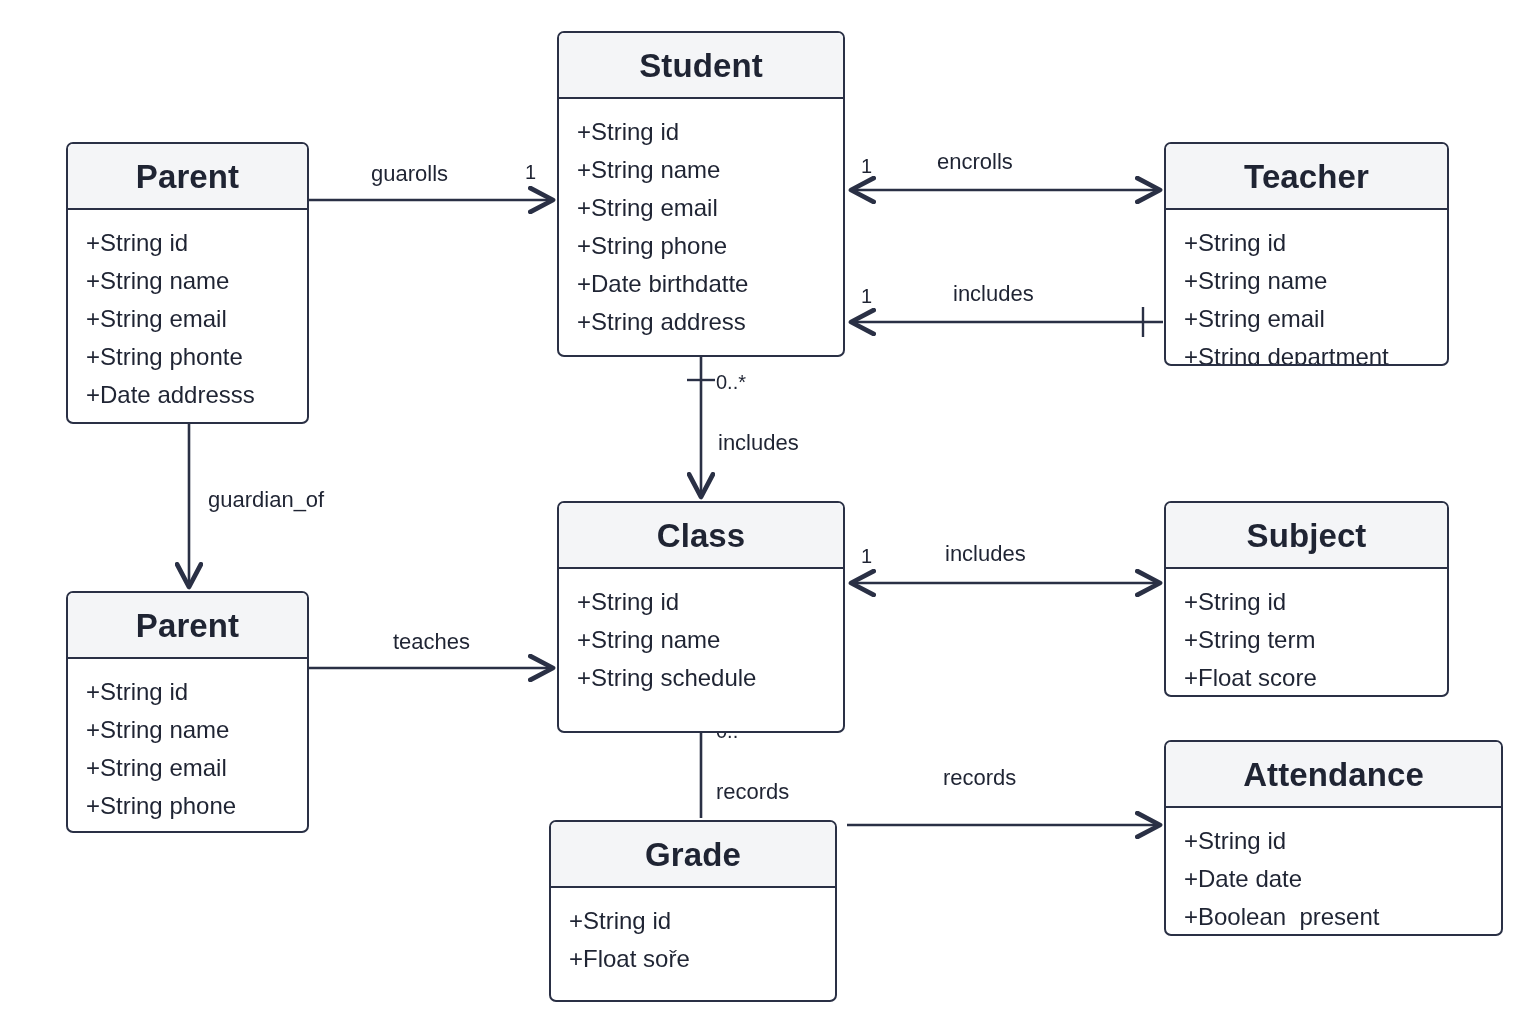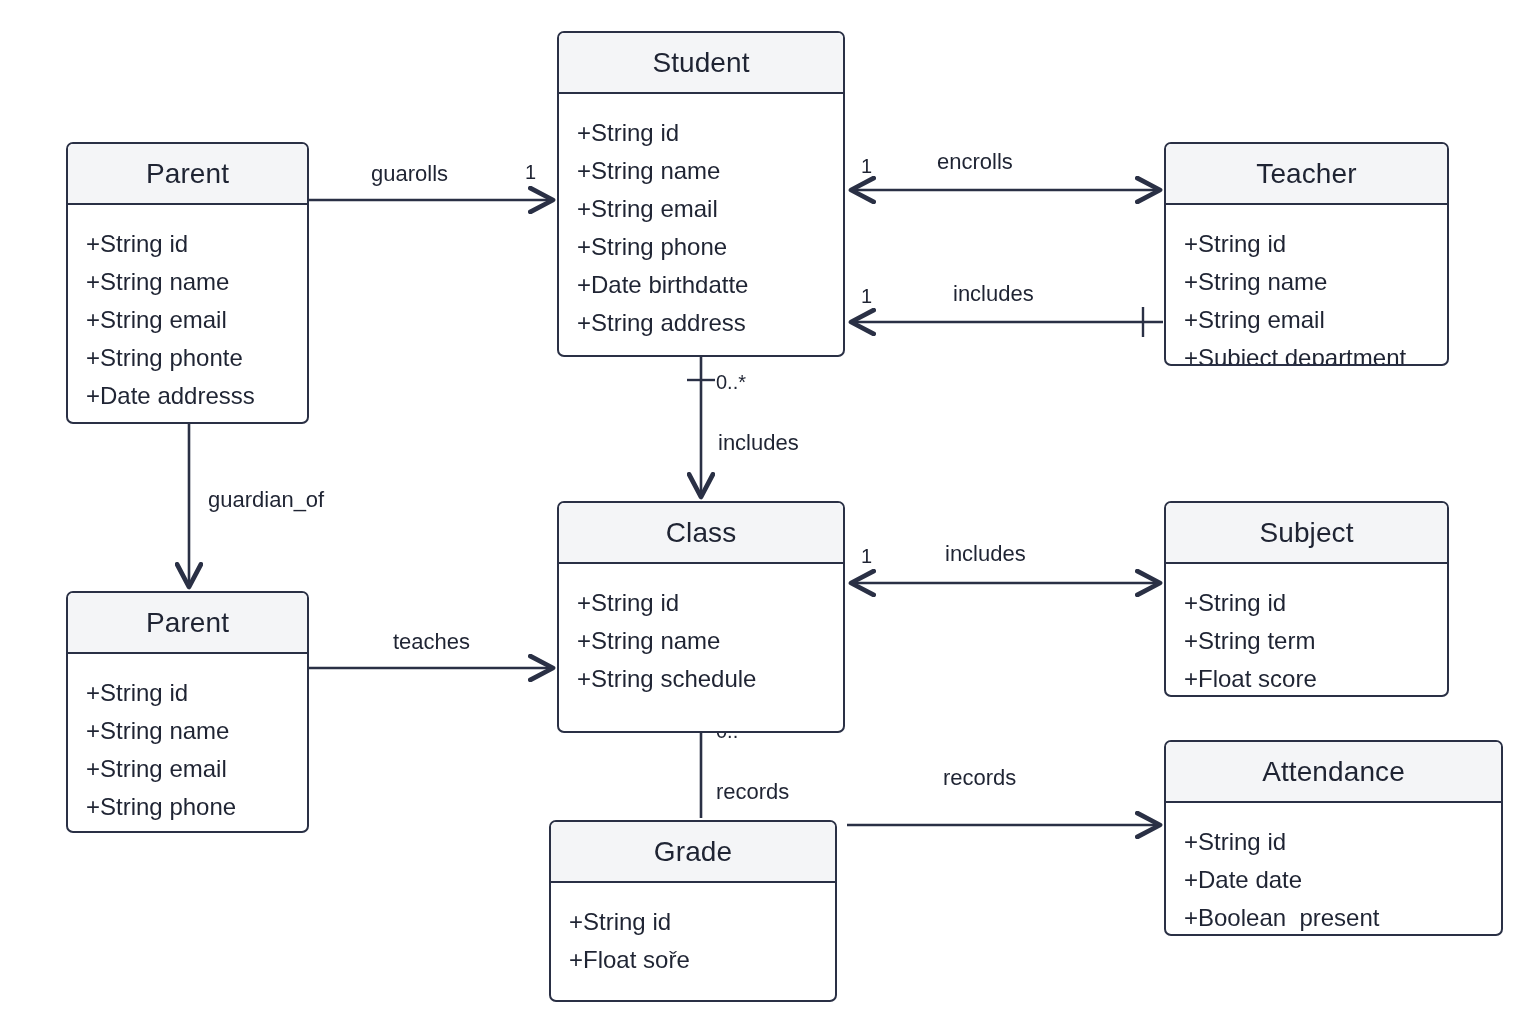--- a/index.html
+++ b/index.html
@@ -35,29 +35,29 @@
     border: 2.5px solid #2a3045;
     border-radius: 7px;
     background: #ffffff;
     overflow: hidden;
   }
   .uml-header {
     box-sizing: border-box;
     background: #f4f5f7;
     border-bottom: 2.5px solid #2a3045;
     text-align: center;
-    font-size: 28px;
-    font-weight: normal;
+    font-size: 33px;
+    font-weight: bold;
     color: #1f2433;
     letter-spacing: 0.1px;
     line-height: 1;
     padding: 16px 8px 15px 8px;
   }
   .uml-body {
-    padding: 20px 0 16px 18px;
+    padding: 14px 0 16px 18px;
   }
   .uml-attr {
     font-size: 24px;
     color: #1f2433;
     line-height: 38px;
     white-space: pre;
   }
 
   
   .edge-label {
@@ -161,21 +161,21 @@
       <div class="uml-attr">+String address</div>
     </div>
   </div>
 
   <div class="uml-class" style="left:1164px; top:142px; width:285px; height:224px;">
     <div class="uml-header">Teacher</div>
     <div class="uml-body">
       <div class="uml-attr">+String id</div>
       <div class="uml-attr">+String name</div>
       <div class="uml-attr">+String email</div>
-      <div class="uml-attr">+Subject department</div>
+      <div class="uml-attr">+String department</div>
     </div>
   </div>
 
   <div class="uml-class" style="left:66px; top:591px; width:243px; height:242px;">
     <div class="uml-header">Parent</div>
     <div class="uml-body">
       <div class="uml-attr">+String id</div>
       <div class="uml-attr">+String name</div>
       <div class="uml-attr">+String email</div>
       <div class="uml-attr">+String phone</div>

